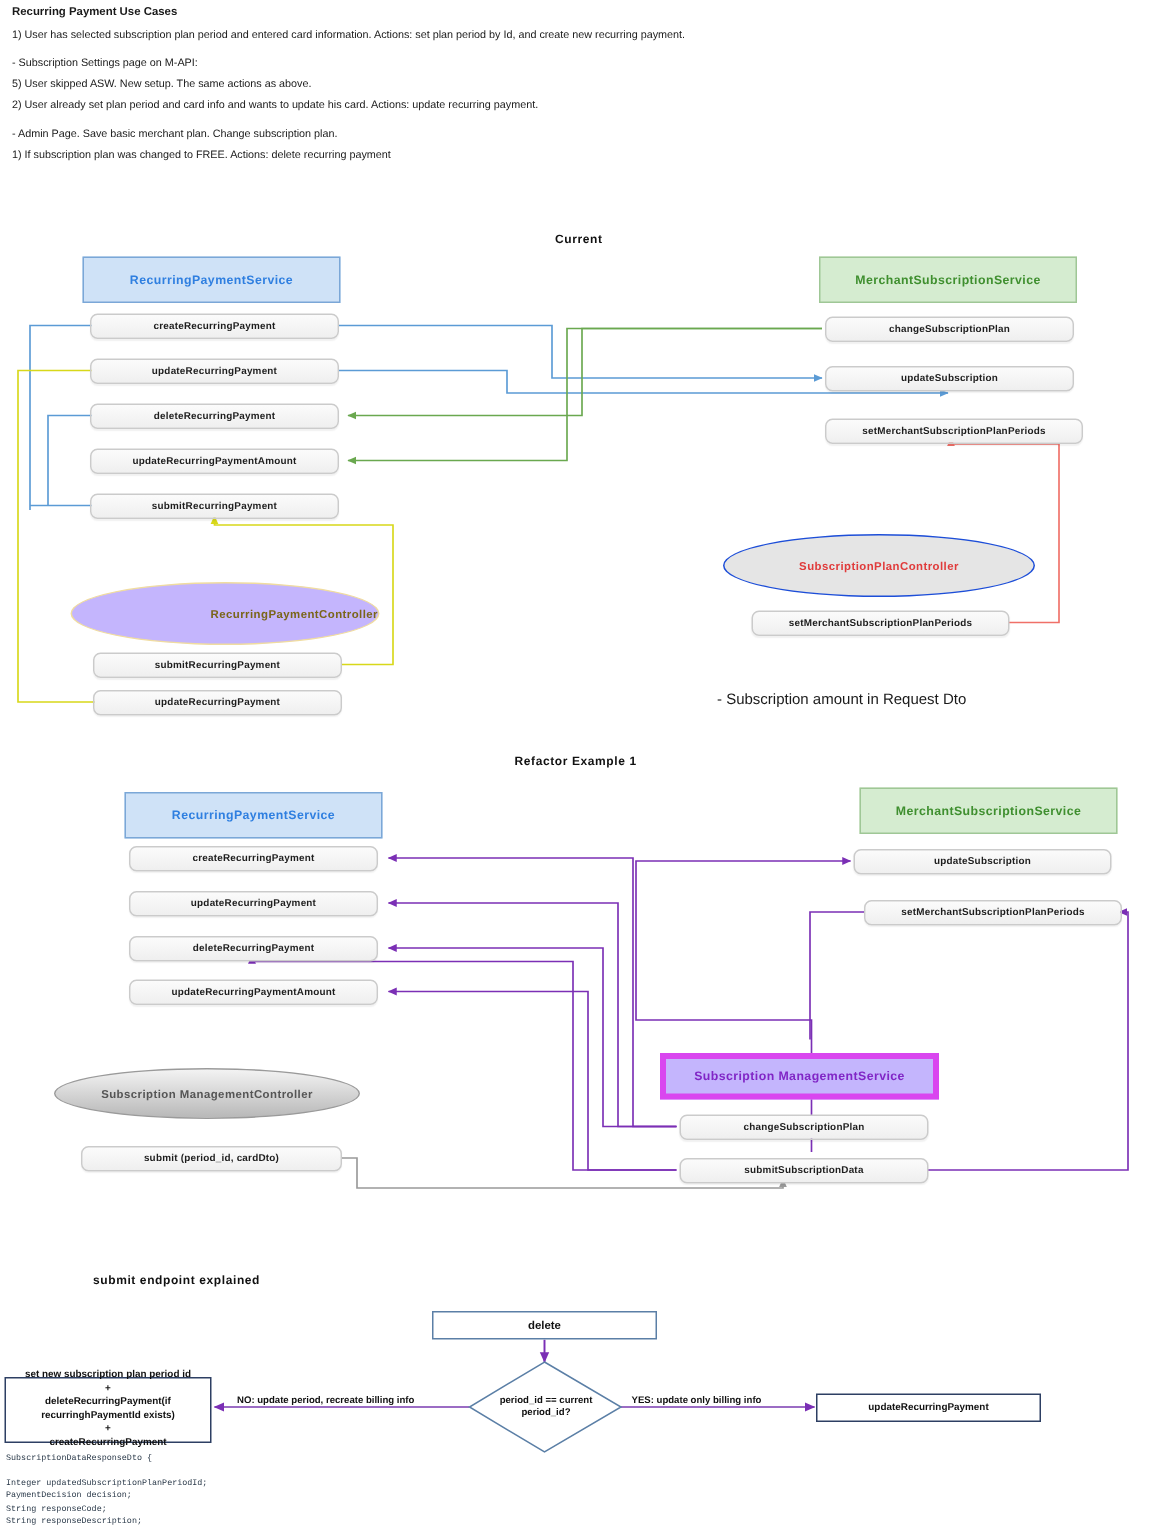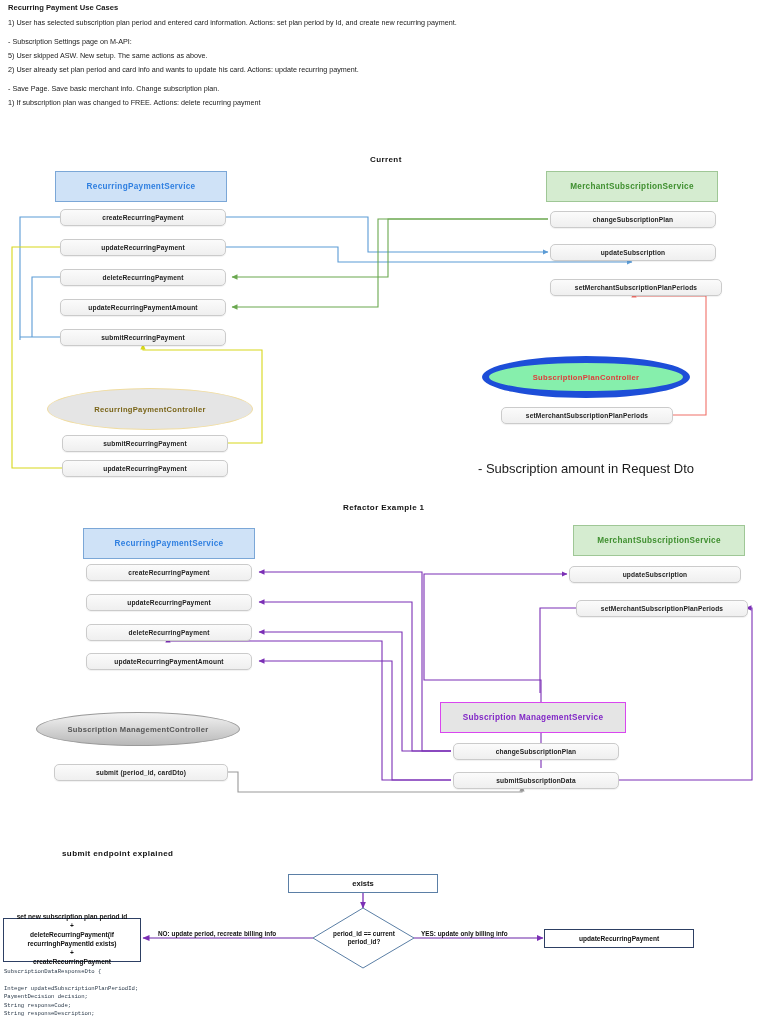--- a/index.html
+++ b/index.html
@@ -39,47 +39,47 @@
 
   
   .svc-header {
     position: absolute;
     display: flex; align-items: center; justify-content: center;
     font-size: 8.2px; font-weight: bold; letter-spacing: .3px;
     text-align: center;
   }
   .svc-blue   { background: #cfe2f7; border: 1px solid #7ba7d7; color: #2f7fe0; }
   .svc-green  { background: #d5ecd0; border: 1px solid #9fc796; color: #3f8f2f; }
-  .svc-purple { background: #e5e5e5; border: 1px solid #d946ef; color: #8126c6; }
+  .svc-purple { background: #c4b5fd; border: 4px solid #d946ef; color: #8126c6; }
 
   .method {
     position: absolute;
     display: flex; align-items: center; justify-content: center;
     background: linear-gradient(#fbfbfb, #efefef);
     border: 1px solid #cbcbcb; border-radius: 5px;
     font-size: 6.6px; font-weight: bold; color: #1d1d1d;
     text-align: center; letter-spacing: .15px;
     box-shadow: 0 1px 1px rgba(0,0,0,.06);
     padding: 0 4px;
   }
 
   .ellipse {
     position: absolute;
     display: flex; align-items: center; justify-content: center;
     border-radius: 50%;
     font-size: 7.6px; font-weight: bold; text-align: center;
     letter-spacing: .3px;
   }
-  .ell-yellow { background: #e5e5e5; border: 1px solid #f0dca0; color: #7a6518; }
-  .ell-red    { background: #86efac; border: 7px solid #1d4ed8; color: #e03b3b; }
+  .ell-yellow { background: #c4b5fd; border: 1px solid #f0dca0; color: #7a6518; justify-content: flex-end; }
+  .ell-red    { background: #e5e5e5; border: 1px solid #1d4ed8; color: #e03b3b; }
   .ell-gray   { background: linear-gradient(#f3f3f3, #b8b8b8); border: 1px solid #9a9a9a; color: #555; }
 
   .plain-note {
     position: absolute;
-    font-size: 13px; color: #1a1a1a;
+    font-size: 10px; color: #1a1a1a;
   }
 
   
   .flow-box {
     position: absolute;
     display: flex; align-items: center; justify-content: center;
     background: #ffffff; border: 1px solid #5b7fa6;
     font-size: 7.6px; font-weight: bold; color: #111;
     text-align: center;
   }
@@ -110,21 +110,21 @@
 <body>
 
 <div id="notes">
   <div class="note-title">Recurring Payment Use Cases</div>
   <div class="note-line">1) User has selected subscription plan period and entered card information. Actions: set plan period by Id, and create new recurring payment.</div>
   <div class="note-gap"></div>
   <div class="note-line">- Subscription Settings page on M-API:</div>
   <div class="note-line">5) User skipped ASW. New setup. The same actions as above.</div>
   <div class="note-line">2) User already set plan period and card info and wants to update his card. Actions: update recurring payment.</div>
   <div class="note-gap"></div>
-  <div class="note-line">- Save Page. Save basic merchant info. Change subscription plan.</div>
+  <div class="note-line">- Admin Page. Save basic merchant plan. Change subscription plan.</div>
   <div class="note-line">1) If subscription plan was changed to FREE. Actions: delete recurring payment</div>
 </div>
 
 <svg class="wires" viewBox="0 0 768 1024">
   <defs>
     <marker id="ar-blue" markerWidth="6" markerHeight="6" refX="5" refY="3" orient="auto">
       <path d="M0,0.6 L5.4,3 L0,5.4 z" fill="#5b9bd5"></path>
       </marker>
     <marker id="ar-green" markerWidth="6" markerHeight="6" refX="5" refY="3" orient="auto">
       <path d="M0,0.6 L5.4,3 L0,5.4 z" fill="#6aa84f"></path>
@@ -295,21 +295,21 @@
 <div class="ellipse ell-gray" style="left:36px; top:712px; width:204px; height:34px;">
   <span>Subscription ManagementController</span>
 </div>
 <div class="method" style="left:54px; top:764px; width:174px; height:17px;">
   <span>submit (period_id, cardDto)</span>
   </div>
 
 <div class="section-title" style="left:62px; top:849px;">submit endpoint explained</div>
 
 <div class="flow-box" style="left:288px; top:874px; width:150px; height:19px;">
-  <span>exists</span>
+  <span>delete</span>
 </div>
 
 <div class="diamond-label" style="left:318px; top:925px; width:92px; height:26px;">
   <span>period_id == current period_id?</span>
 </div>
 
 <div class="edge-label" style="left:158px; top:930px;">NO: update period, recreate billing info</div>
 <div class="edge-label" style="left:421px; top:930px;">YES: update only billing info</div>
 
 <div class="flow-box small multiline" style="left:3px; top:918px; width:138px; height:44px;">

